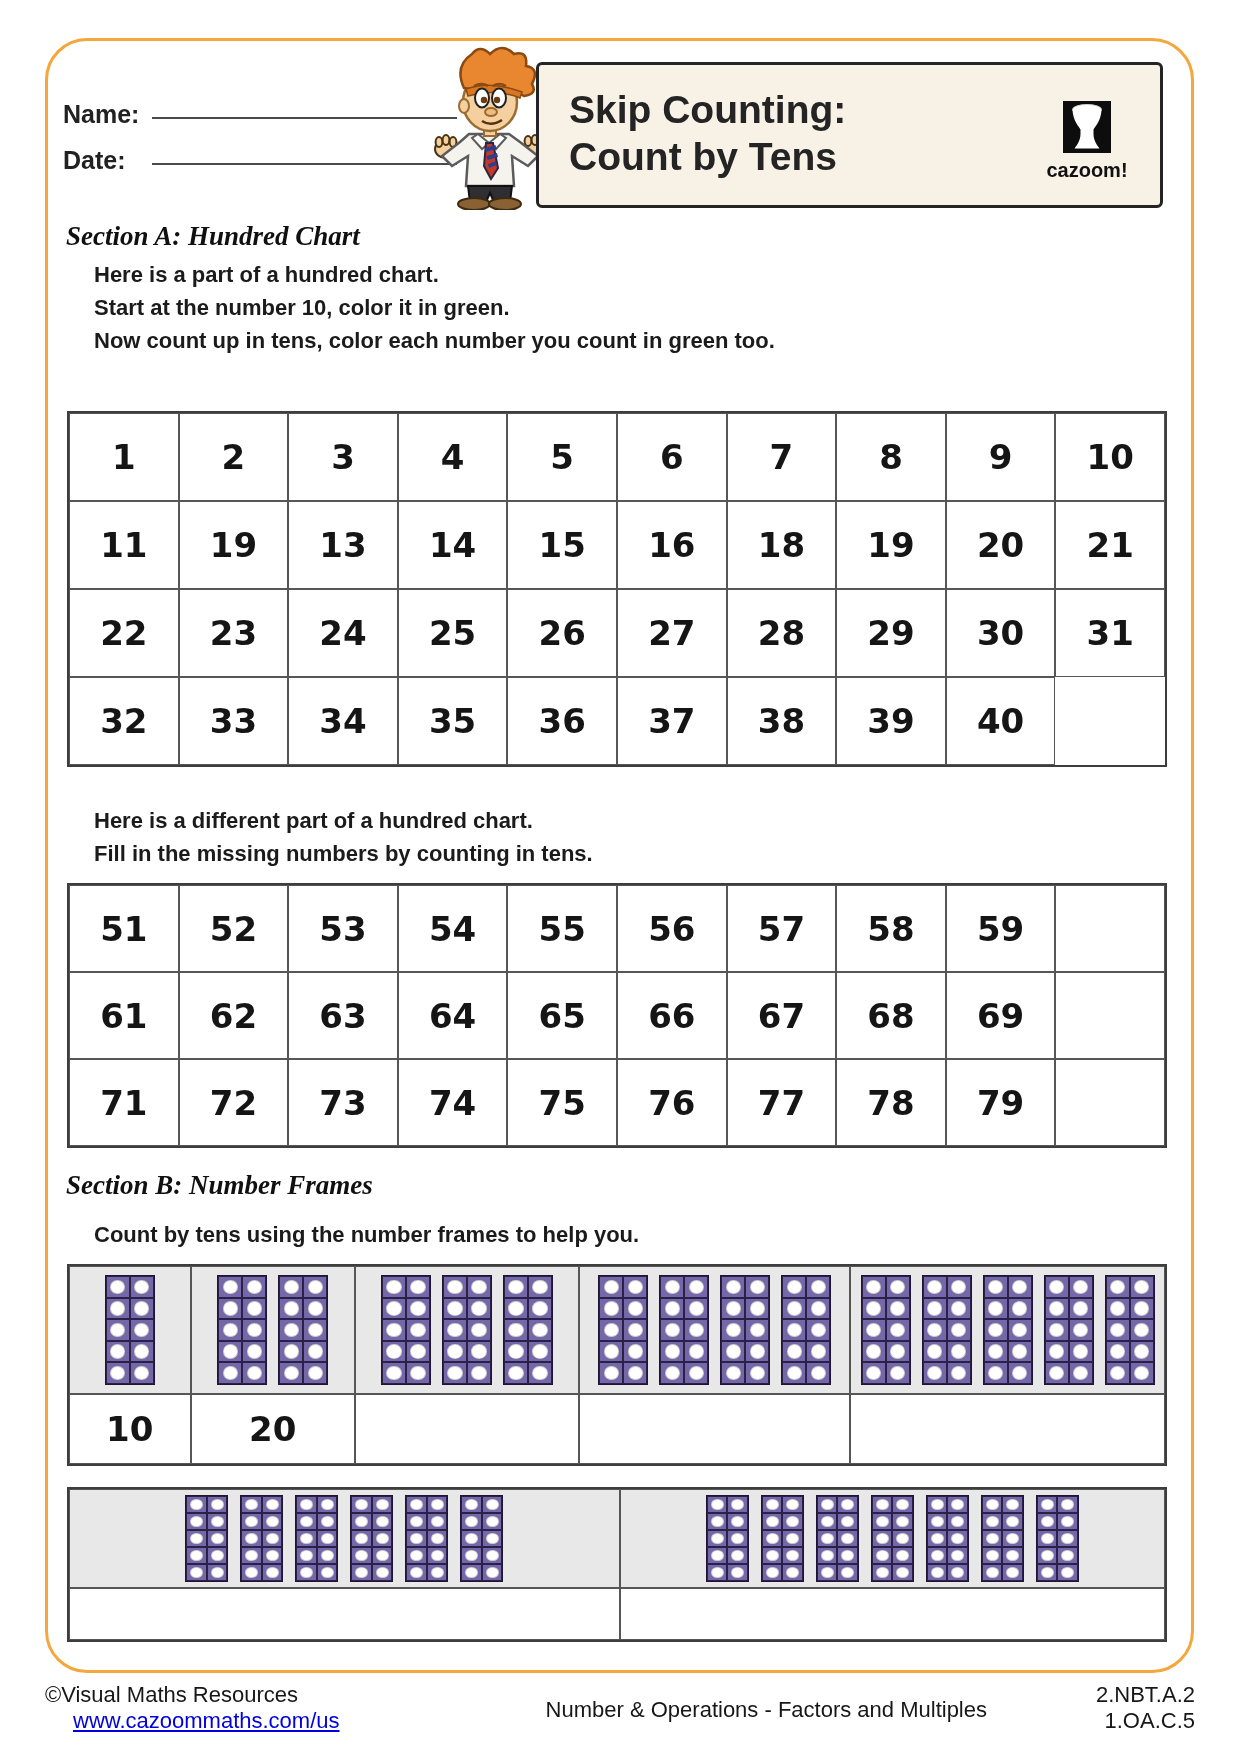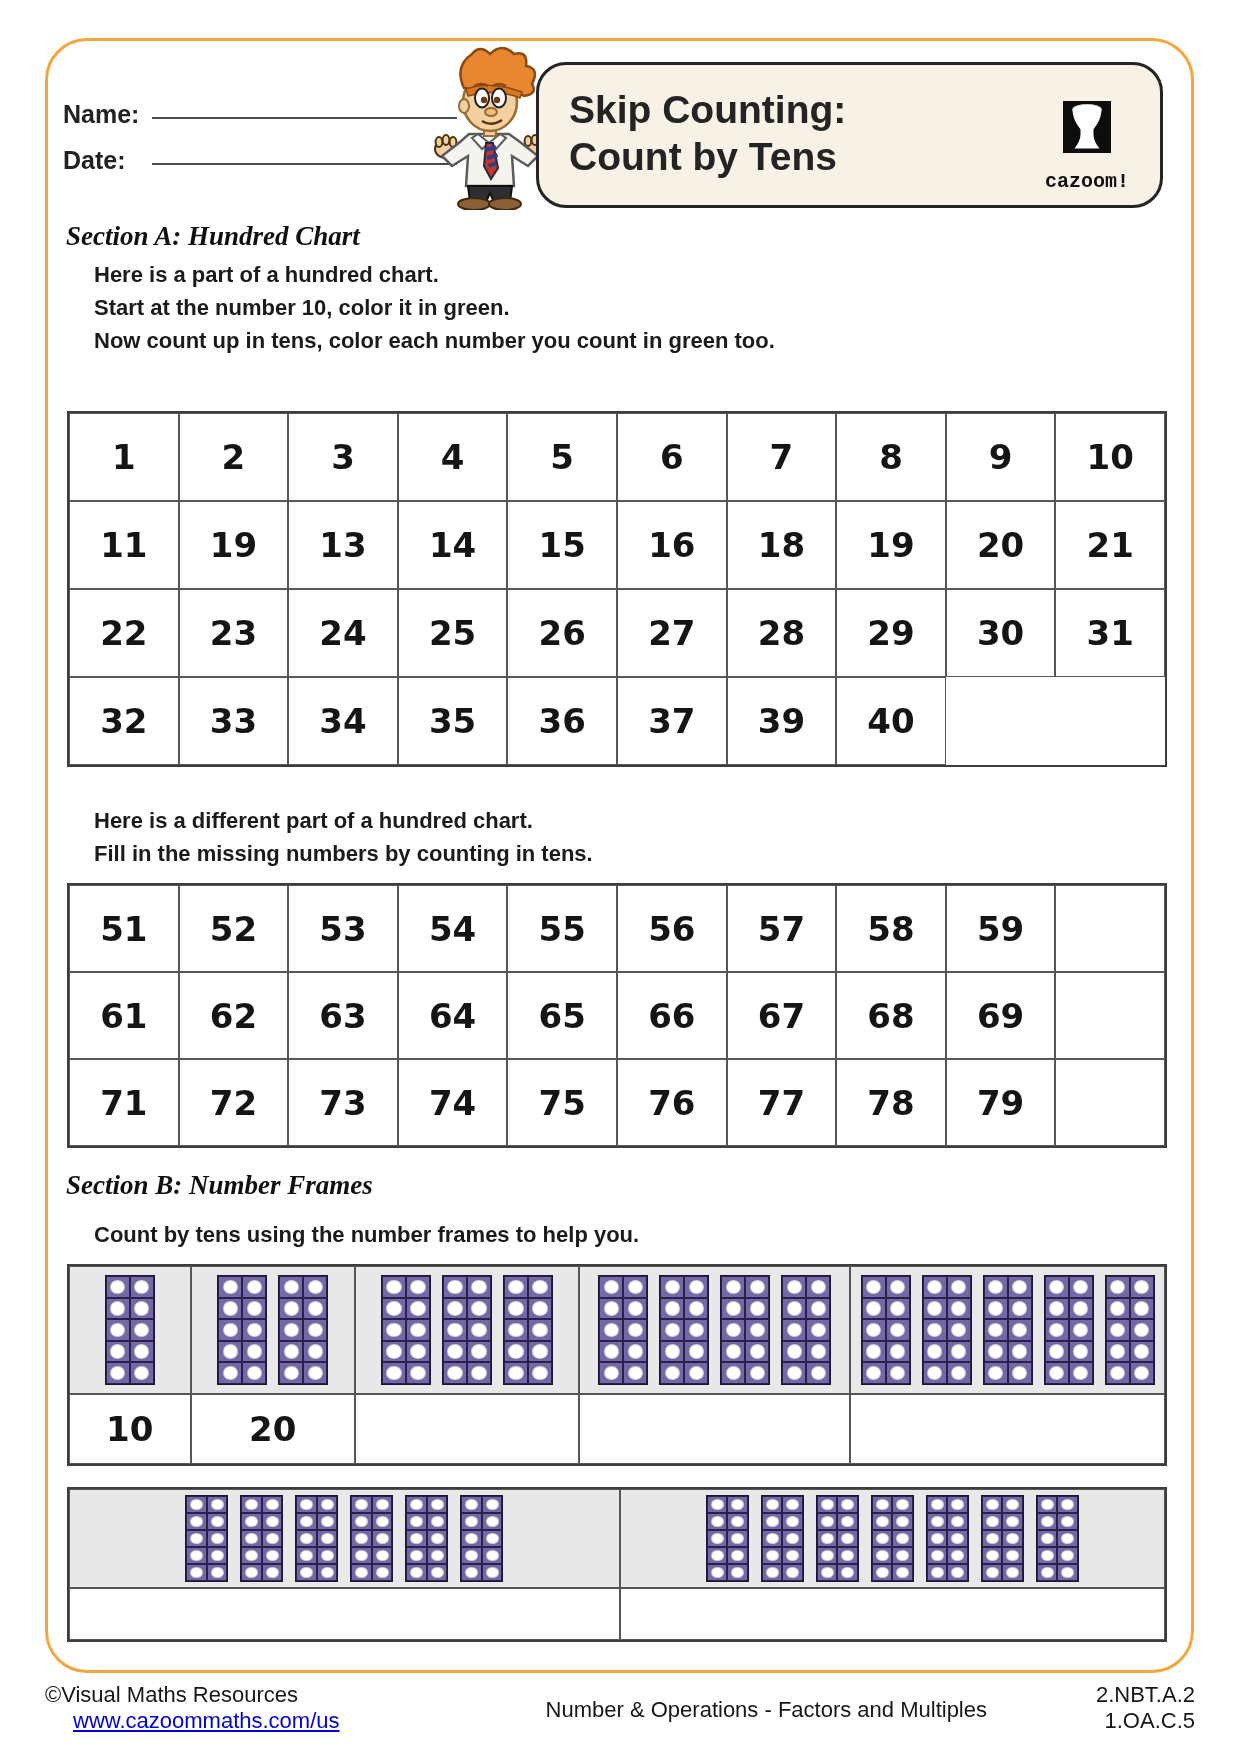--- a/index.html
+++ b/index.html
@@ -14,30 +14,30 @@
     left:45px;top:38px;width:1149px;height:1635px;
     border:3px solid #F3A73C;border-radius:42px;box-sizing:border-box;
   }
 
   
   .field-label{font-size:25px;font-weight:bold;color:#222;margin-top:12px;}
   .blank-line{border-bottom:2px solid #4a4a4a;height:1px;}
 
   .title-box{
     left:536px;top:62px;width:627px;height:146px;box-sizing:border-box;
-    background:#F8F2E6;border:3px solid #242424;border-radius:30px;
+    background:#F8F2E6;border:3px solid #242424;border-radius:6px;
   }
   .title-text{
     position:absolute;left:30px;top:22px;
     font-size:39px;font-weight:bold;color:#242424;line-height:1.2;
     font-family:"Liberation Sans",sans-serif;letter-spacing:0px;
   }
   .logo-wrap{position:absolute;right:18px;top:36px;width:110px;text-align:center;}
   .logo-box{width:48px;height:52px;margin:0 auto;display:block;}
-  .logo-text{font-family:Liberation Mono, monospace;font-weight:bold;font-size:20px;color:#111;margin-top:17px;}
+  .logo-text{font-family:Liberation Sans, sans-serif;font-weight:bold;font-size:20px;color:#111;margin-top:6px;}
 
   
   .section-heading{
     font-family:"Liberation Serif",serif;font-weight:bold;font-style:italic;
     font-size:27px;color:#101010;
   }
   .instructions{font-size:22px;font-weight:bold;color:#1b1b1b;line-height:33px;}
 
   
   .num-table{
@@ -193,20 +193,21 @@
     <div class="num-cell">28</div>
     <div class="num-cell">29</div>
     <div class="num-cell">30</div>
     <div class="num-cell">31</div>
     <div class="num-cell">32</div>
     <div class="num-cell">33</div>
     <div class="num-cell">34</div>
     <div class="num-cell">35</div>
     <div class="num-cell">36</div>
     <div class="num-cell">37</div>
+    <div class="num-cell">38</div>
     <div class="num-cell">39</div>
     <div class="num-cell">40</div>
   </div>
 
 <div class="abs instructions" style="left:94px;top:804px;" id="instructions2">
     <div>Here is a different part of a hundred chart.</div>
     <div>Fill in the missing numbers by counting in tens.</div>
   </div>
 
 <div class="abs num-table" id="chart2" style="left:67px;top:883px;width:1100px;grid-auto-rows:87px;">

